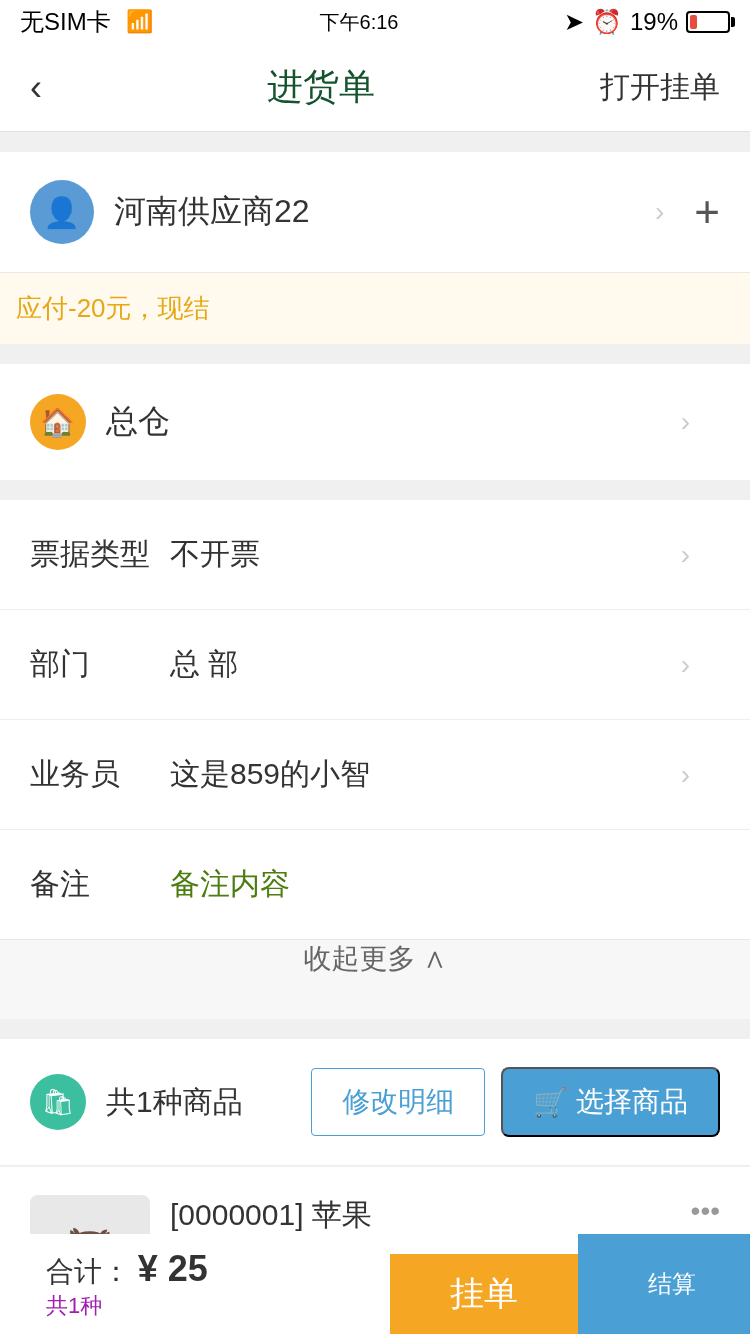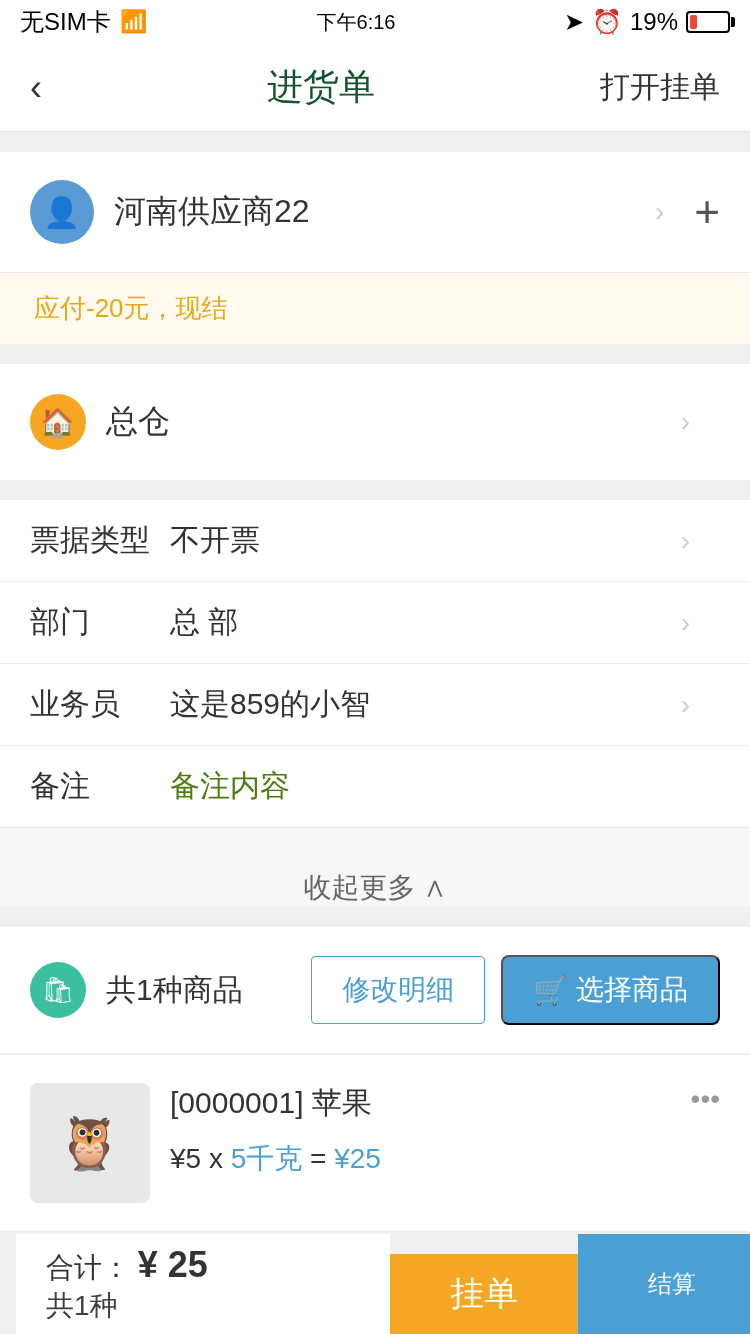--- a/index.html
+++ b/index.html
@@ -18,21 +18,21 @@
       width: 100%;
       height: 44px;
       background: #fff;
       display: flex;
       align-items: center;
       justify-content: space-between;
       padding: 0 20px;
       font-size: 24px;
       color: #000;
     }
-    .status-left { display: flex; align-items: center; gap: 10px; text-align: right; }
+    .status-left { display: flex; align-items: center; gap: 16px; text-align: right; }
     .status-center { font-size: 20px; font-weight: 500; }
     .status-right { display: flex; align-items: center; gap: 8px; font-size: 24px; }
     .battery {
       width: 44px; height: 22px; border: 2px solid #000; border-radius: 4px;
       position: relative; display: flex; align-items: center; padding: 2px;
     }
     .battery::after {
       content: ''; position: absolute; right: -7px; top: 50%; transform: translateY(-50%);
       width: 4px; height: 10px; background: #000; border-radius: 0 2px 2px 0;
     }
@@ -80,21 +80,21 @@
       margin-right: 20px; flex-shrink: 0;
       font-size: 30px; color: #fff;
     }
     .supplier-name { flex: 1; font-size: 32px; color: #333; }
     .chevron { font-size: 28px; color: #ccc; margin-right: 30px; }
     .add-btn { font-size: 44px; color: #555; }
 
     
     .notice-bar {
       background: #fff9ee;
-      padding: 18px 34px;
+      padding: 18px 16px;
       font-size: 26px;
       color: #e6a817;
     }
 
     
     .warehouse-row {
       display: flex;
       align-items: center;
       padding: 30px 30px;
     }
@@ -102,21 +102,21 @@
       width: 56px; height: 56px; border-radius: 50%; background: #f5a623;
       display: flex; align-items: center; justify-content: center;
       margin-right: 20px; font-size: 28px; color: #fff; flex-shrink: 0;
     }
     .warehouse-name { flex: 1; font-size: 32px; color: #333; }
 
     
     .form-row {
       display: flex;
       align-items: center;
-      padding: 20px 30px;
+      padding: 34px 30px;
       border-top: 1px solid #eeeeee;
     }
     .form-label {
       width: 140px;
       font-size: 30px;
       color: #333;
       flex-shrink: 0;
     }
     .form-value {
       flex: 1;
@@ -125,21 +125,21 @@
     }
     .form-value.placeholder {
       color: #4d7c0f;
     }
 
     
     .collapse-bar {
       background: #f7f7f7;
       height: 80px;
       display: flex;
-      align-items: flex-end;
+      align-items: flex-start;
       justify-content: center;
       font-size: 28px;
       color: #666;
       border-top: 1px solid #e8e8e8;
     }
 
     
     .products-header {
       background: #fff;
       display: flex;
@@ -204,21 +204,21 @@
     }
     .total-section {
       flex: 1;
       background: #fff;
       display: flex;
       flex-direction: column;
       justify-content: center;
       padding: 0 30px;
     }
     .total-amount { font-size: 36px; font-weight: 600; color: #333; display: inline; }
-    .total-count { font-size: 28px; color: #404040; }
+    .total-count { font-size: 22px; color: #a21caf; }
     .btn-hang {
       width: 188px;
       background: #f5a623;
       display: flex;
       align-items: center;
       justify-content: center;
       font-size: 34px;
       color: #fff;
       margin-top: 20px;
     }

